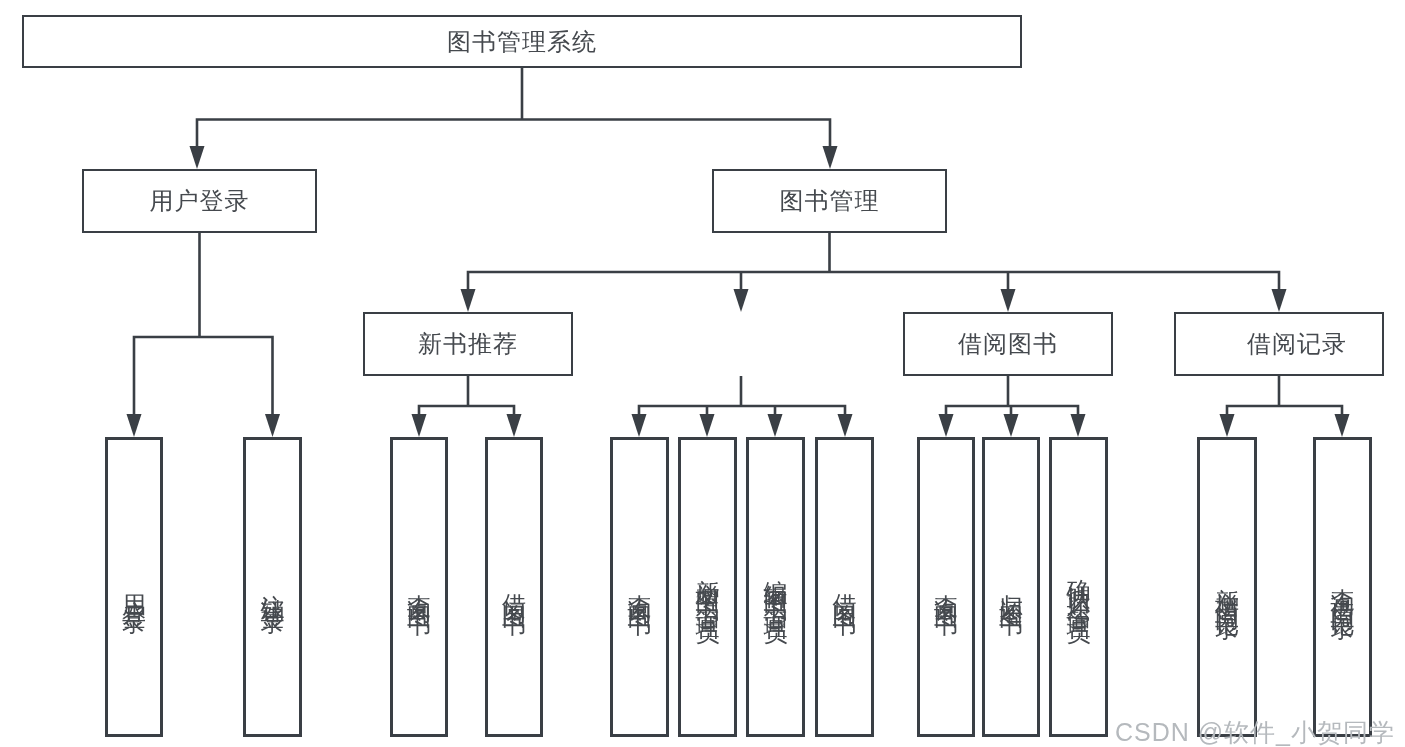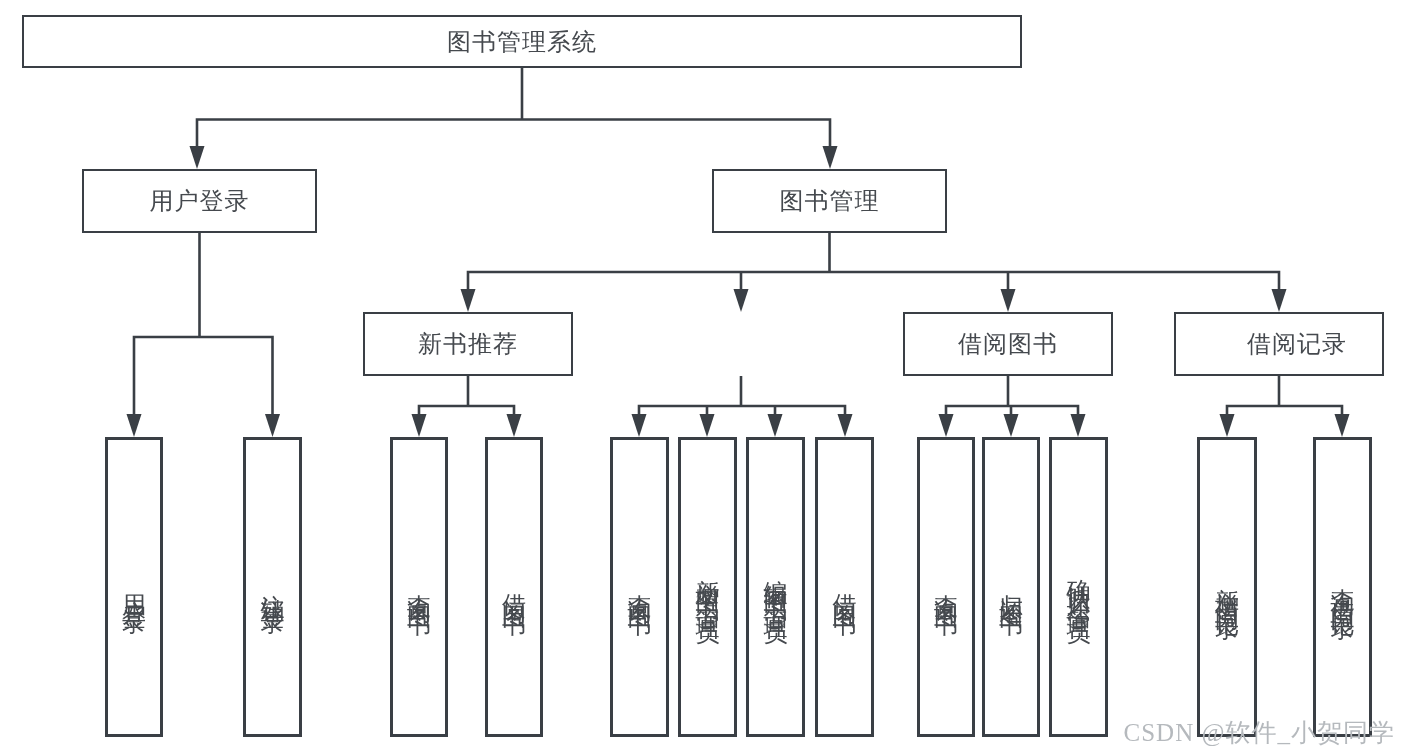--- a/index.html
+++ b/index.html
@@ -5,21 +5,21 @@
   html, body {
     margin: 0;
     padding: 0;
     background: #ffffff;
   }
   .canvas {
     position: relative;
     width: 1405px;
     height: 747px;
     background: var(--background, #ffffff);
-    font-family: Liberation Serif, serif;
+    font-family: Liberation Sans, sans-serif;
     overflow: hidden;
     border-radius: 19px;
   }
   svg.connectors {
     position: absolute;
     left: 0; top: 0;
     width: 1405px; height: 747px;
   }
   svg.connectors path {
     fill: none;

